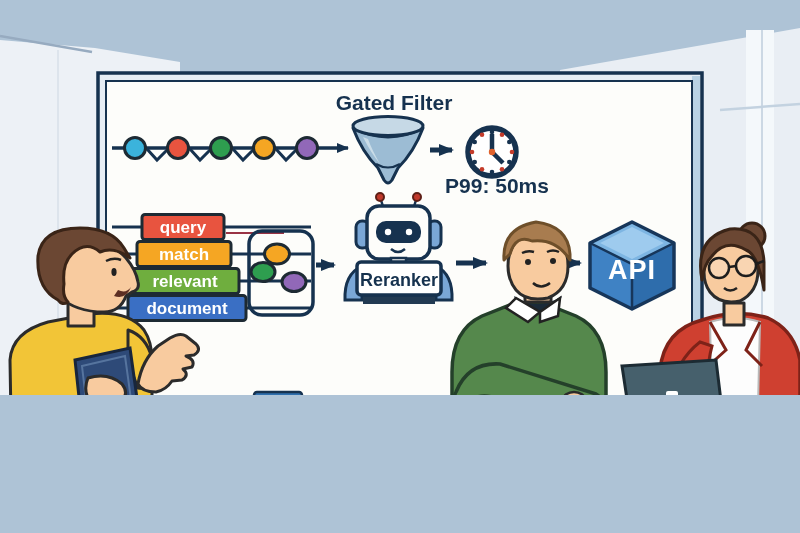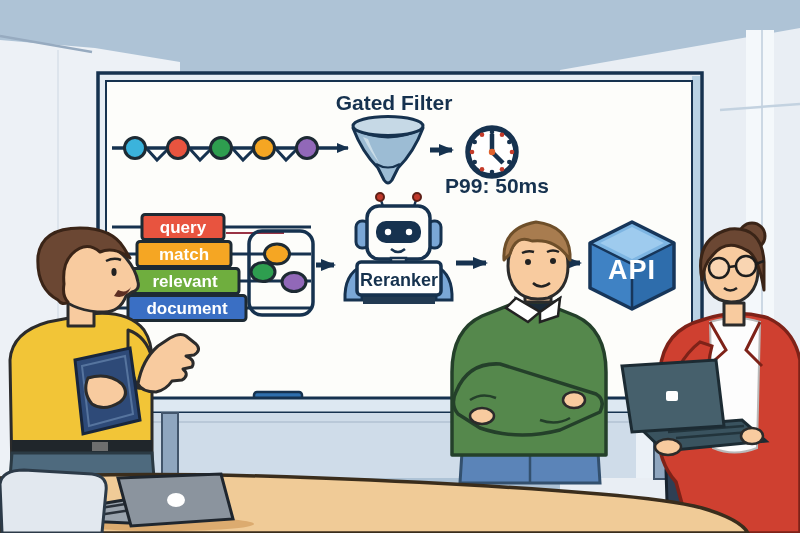--- a/index.html
+++ b/index.html
@@ -1,16 +1,16 @@
 <!DOCTYPE html>
 <html><head>
 <meta charset="utf-8">
 <style>
   html,body{margin:0;padding:0;background:#aec3d6;}
-  .stage{width:800px;height:533px;overflow:hidden;position:relative;font-family:"Liberation Sans",sans-serif;}
+  .stage{width:800px;height:395px;overflow:hidden;position:relative;font-family:"Liberation Sans",sans-serif;}
   svg{display:block;}
   text{font-family:"Liberation Sans","DejaVu Sans",sans-serif;}
   .ink-text{fill:#16324f;font-weight:bold;}
   .white-text{fill:#ffffff;font-weight:bold;}
   .ink-line{stroke:#16324f;fill:none;}
   .outline{stroke:#2b2b2b;stroke-linejoin:round;stroke-linecap:round;}
 </style>
 </head>
 <body>
 

